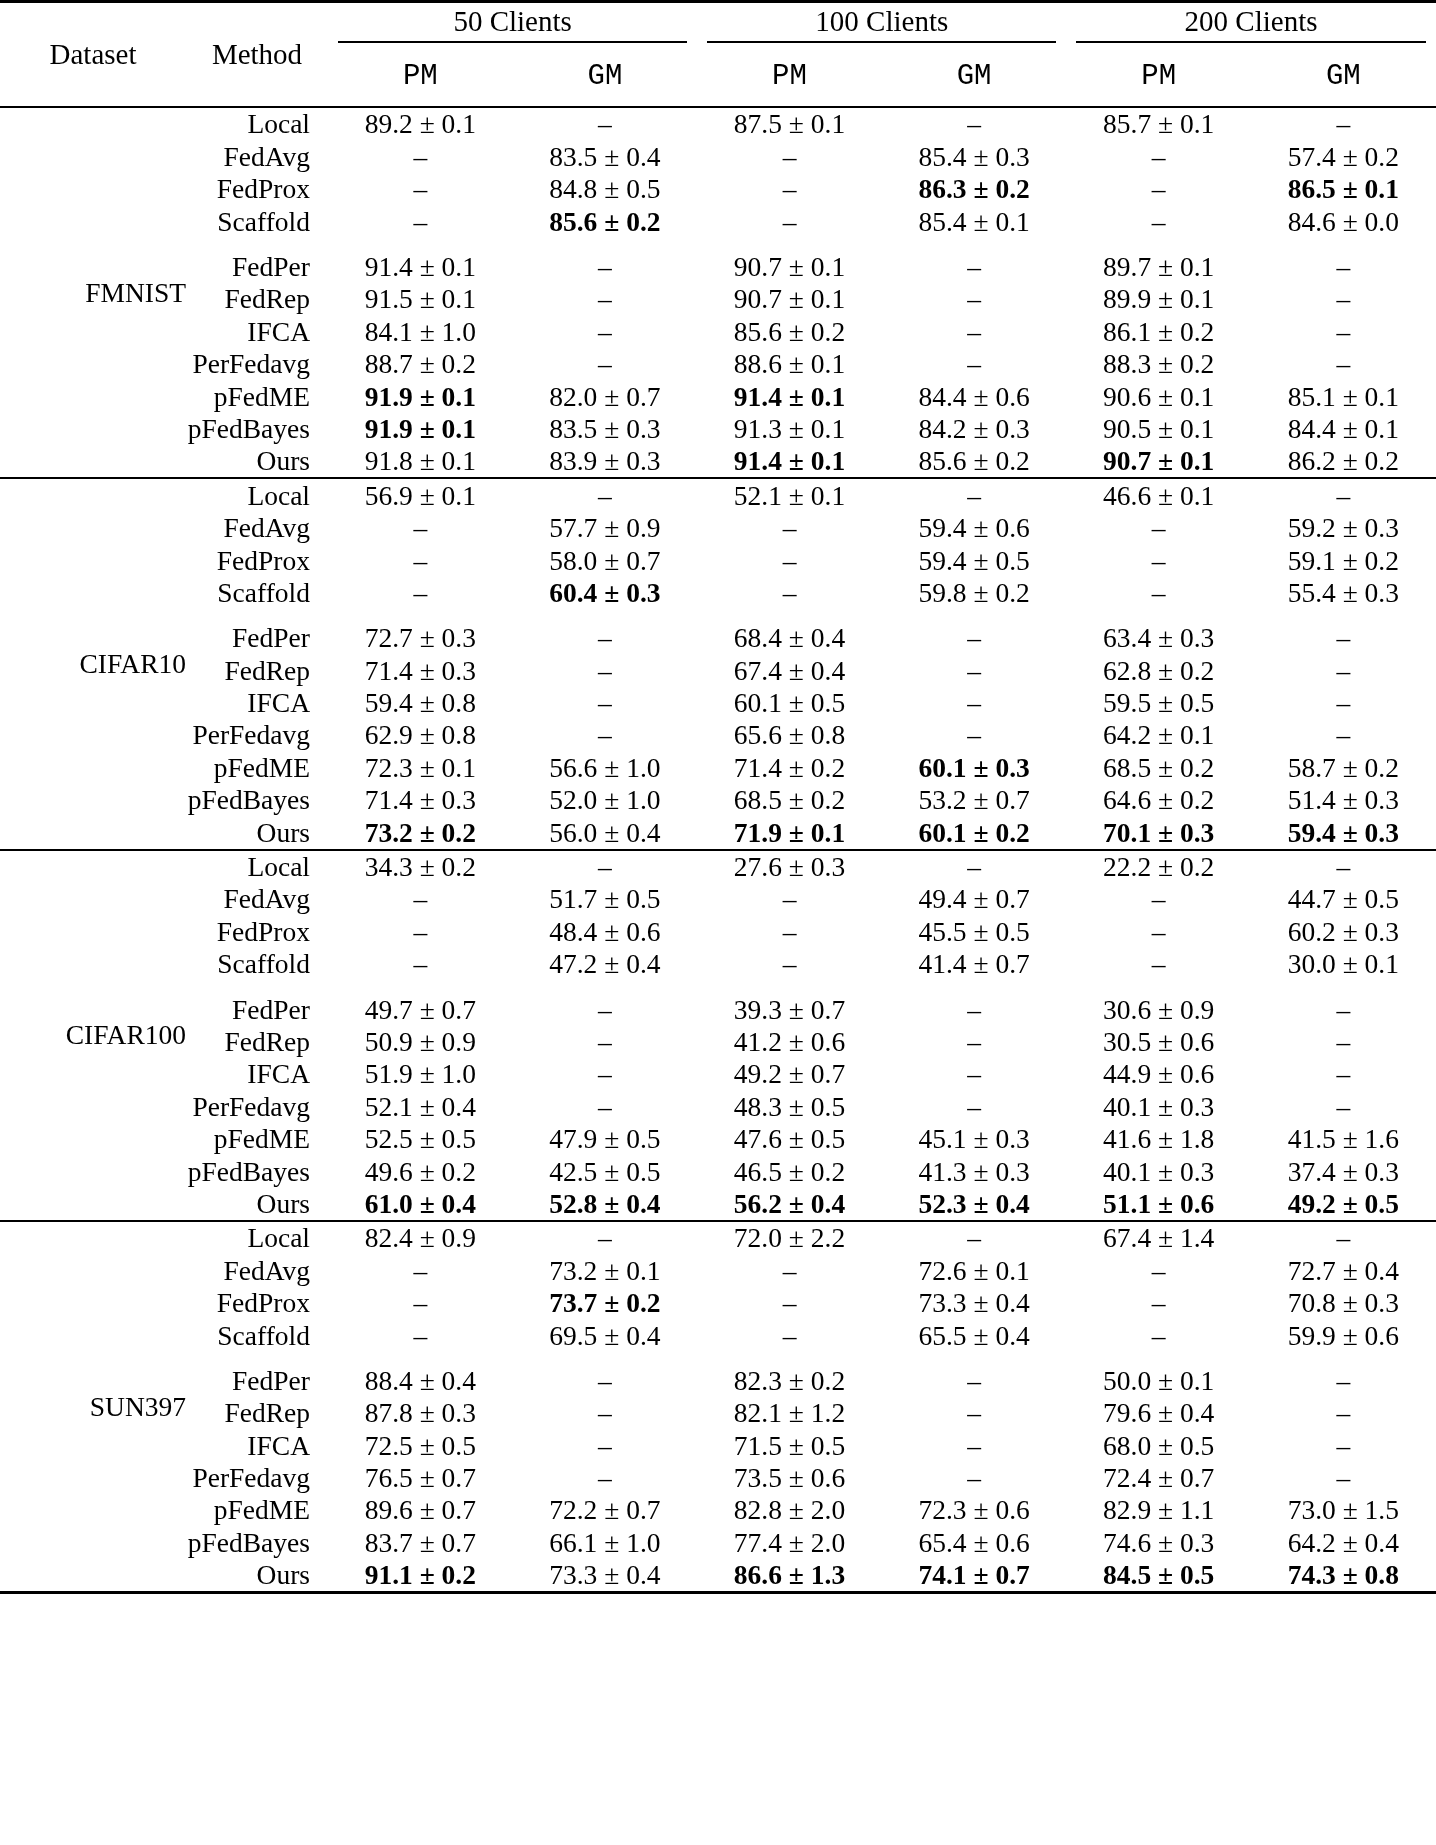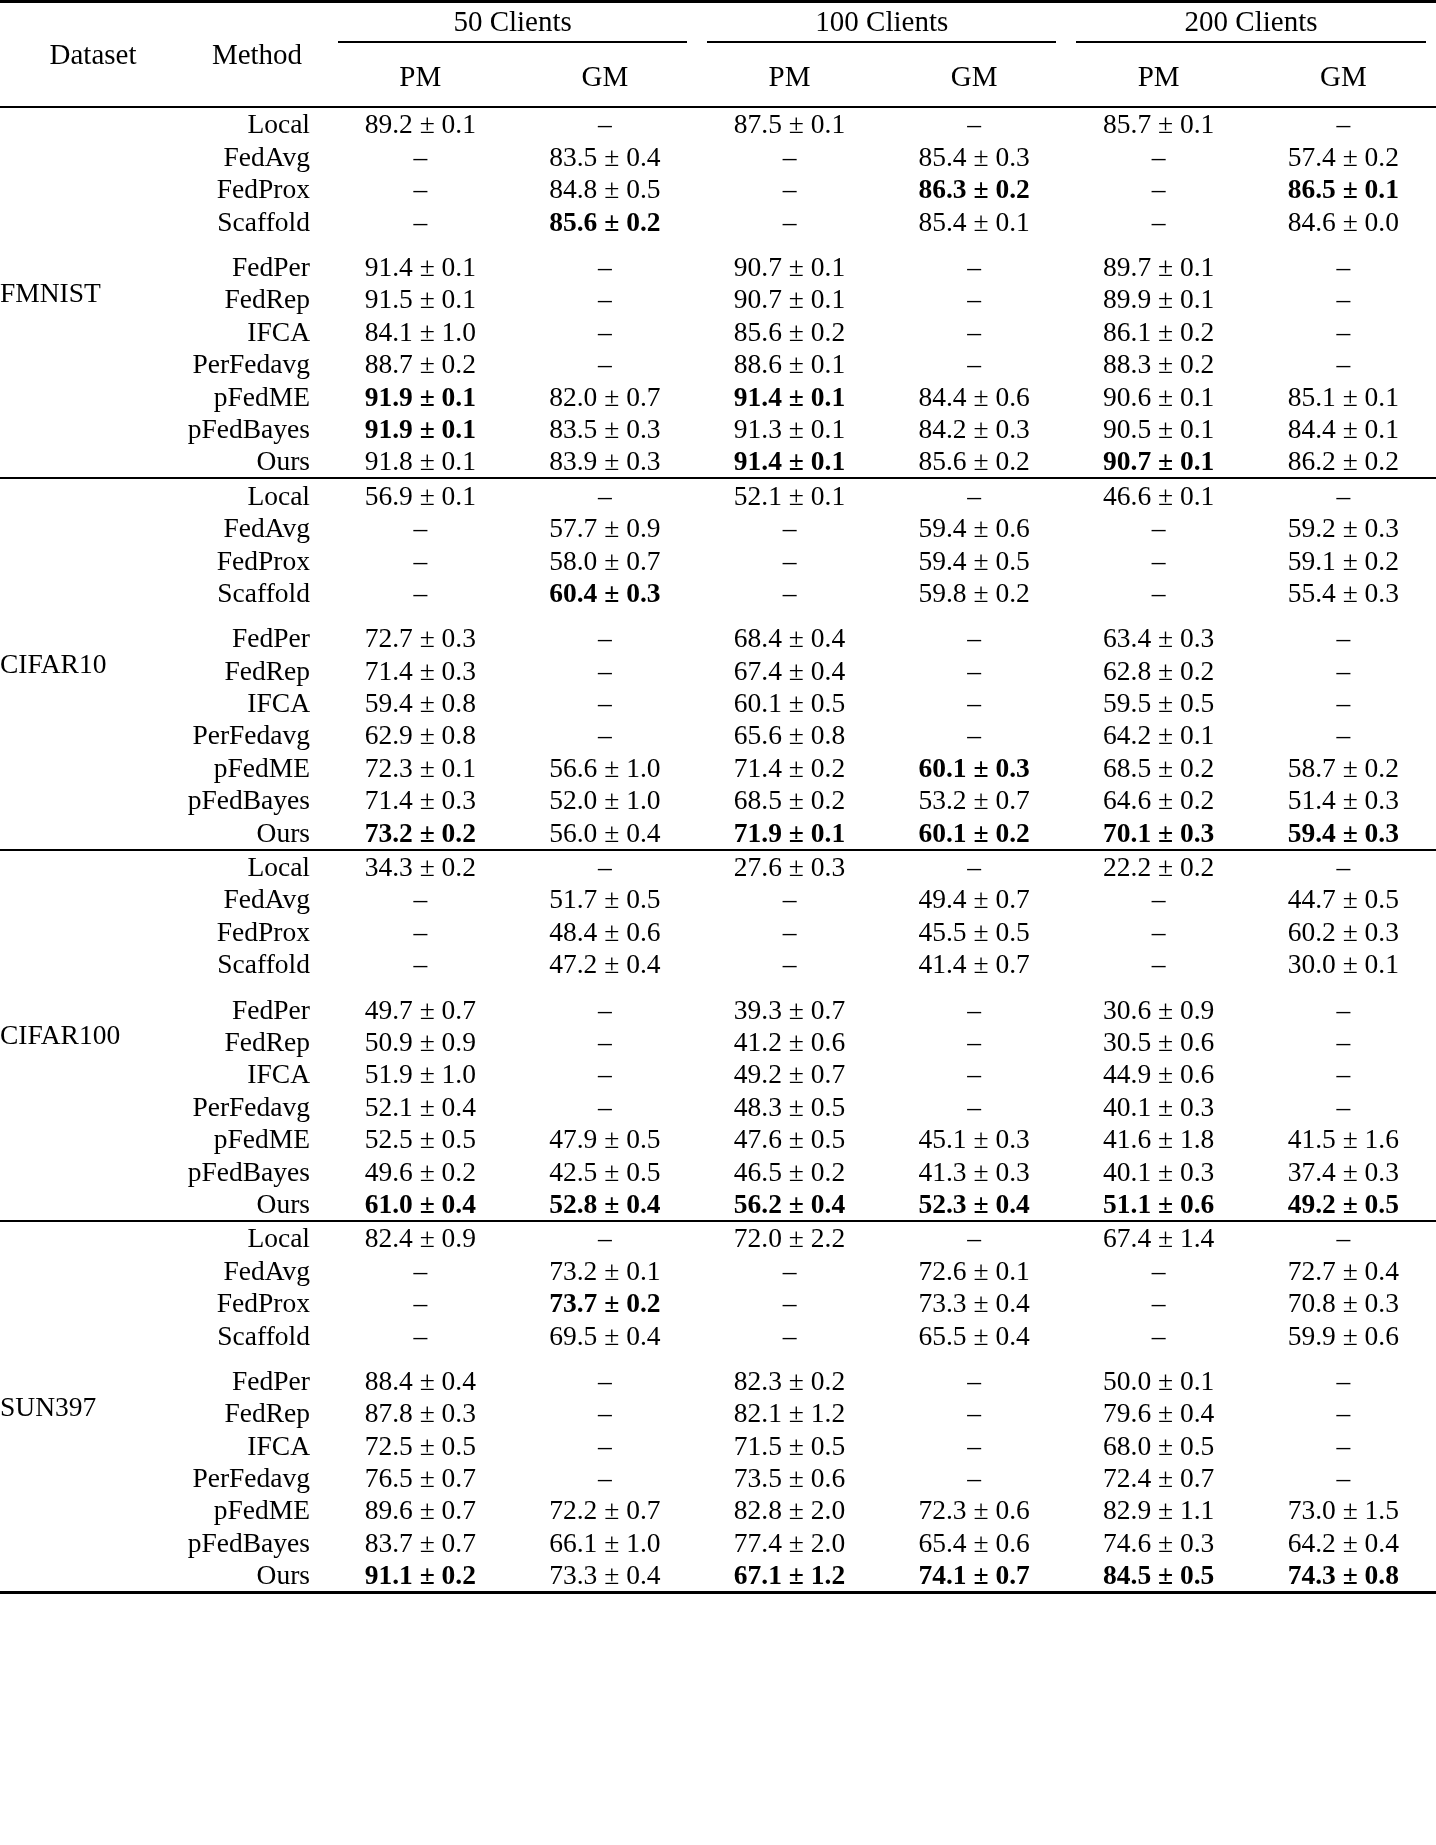--- a/index.html
+++ b/index.html
@@ -52,30 +52,30 @@
   th.group-head {
     font-size: 29px;
     padding-bottom: 3px;
   }
   th.group-head > .grp-inner {
     display: block;
     border-bottom: 2px solid #000;
     padding-bottom: 5px;
     margin: 0 10px;
   }
-  th.sub-head { font-size: 29px; padding-top: 4px; padding-bottom: 8px; }
+  th.sub-head { font-size: 29px; padding-top: 4px; padding-bottom: 8px; font-family: Liberation Mono, monospace; }
   th.corner-head {
     font-size: 29px;
   }
 
   
   tbody tr.data-row td { height: 32.4px; font-size: 27.5px; }
   td.dataset-cell {
     font-size: 29px;
-    text-align: left;
+    text-align: right;
   }
   td.method-cell {
     text-align: right;
     padding-right: 18px;
     font-size: 28px;
     margin-top: 20px;
   }
   td.val { text-align: center; white-space: nowrap; }
   td.val.bold { font-weight: bold; }
 
@@ -521,21 +521,21 @@
           <td class="val">66.1 ± 1.0</td>
           <td class="val">77.4 ± 2.0</td>
           <td class="val">65.4 ± 0.6</td>
           <td class="val">74.6 ± 0.3</td>
           <td class="val">64.2 ± 0.4</td>
         </tr>
         <tr class="data-row">
           <td class="method-cell">Ours</td>
           <td class="val bold">91.1 ± 0.2</td>
           <td class="val">73.3 ± 0.4</td>
-          <td class="val bold">67.1 ± 1.2</td>
+          <td class="val bold">86.6 ± 1.3</td>
           <td class="val bold">74.1 ± 0.7</td>
           <td class="val bold">84.5 ± 0.5</td>
           <td class="val bold">74.3 ± 0.8</td>
         </tr>
         <tr class="botrule">
           <td colspan="8" style="height: 0px;"></td>
         </tr>
       </tbody>
   </table>
 </div>

